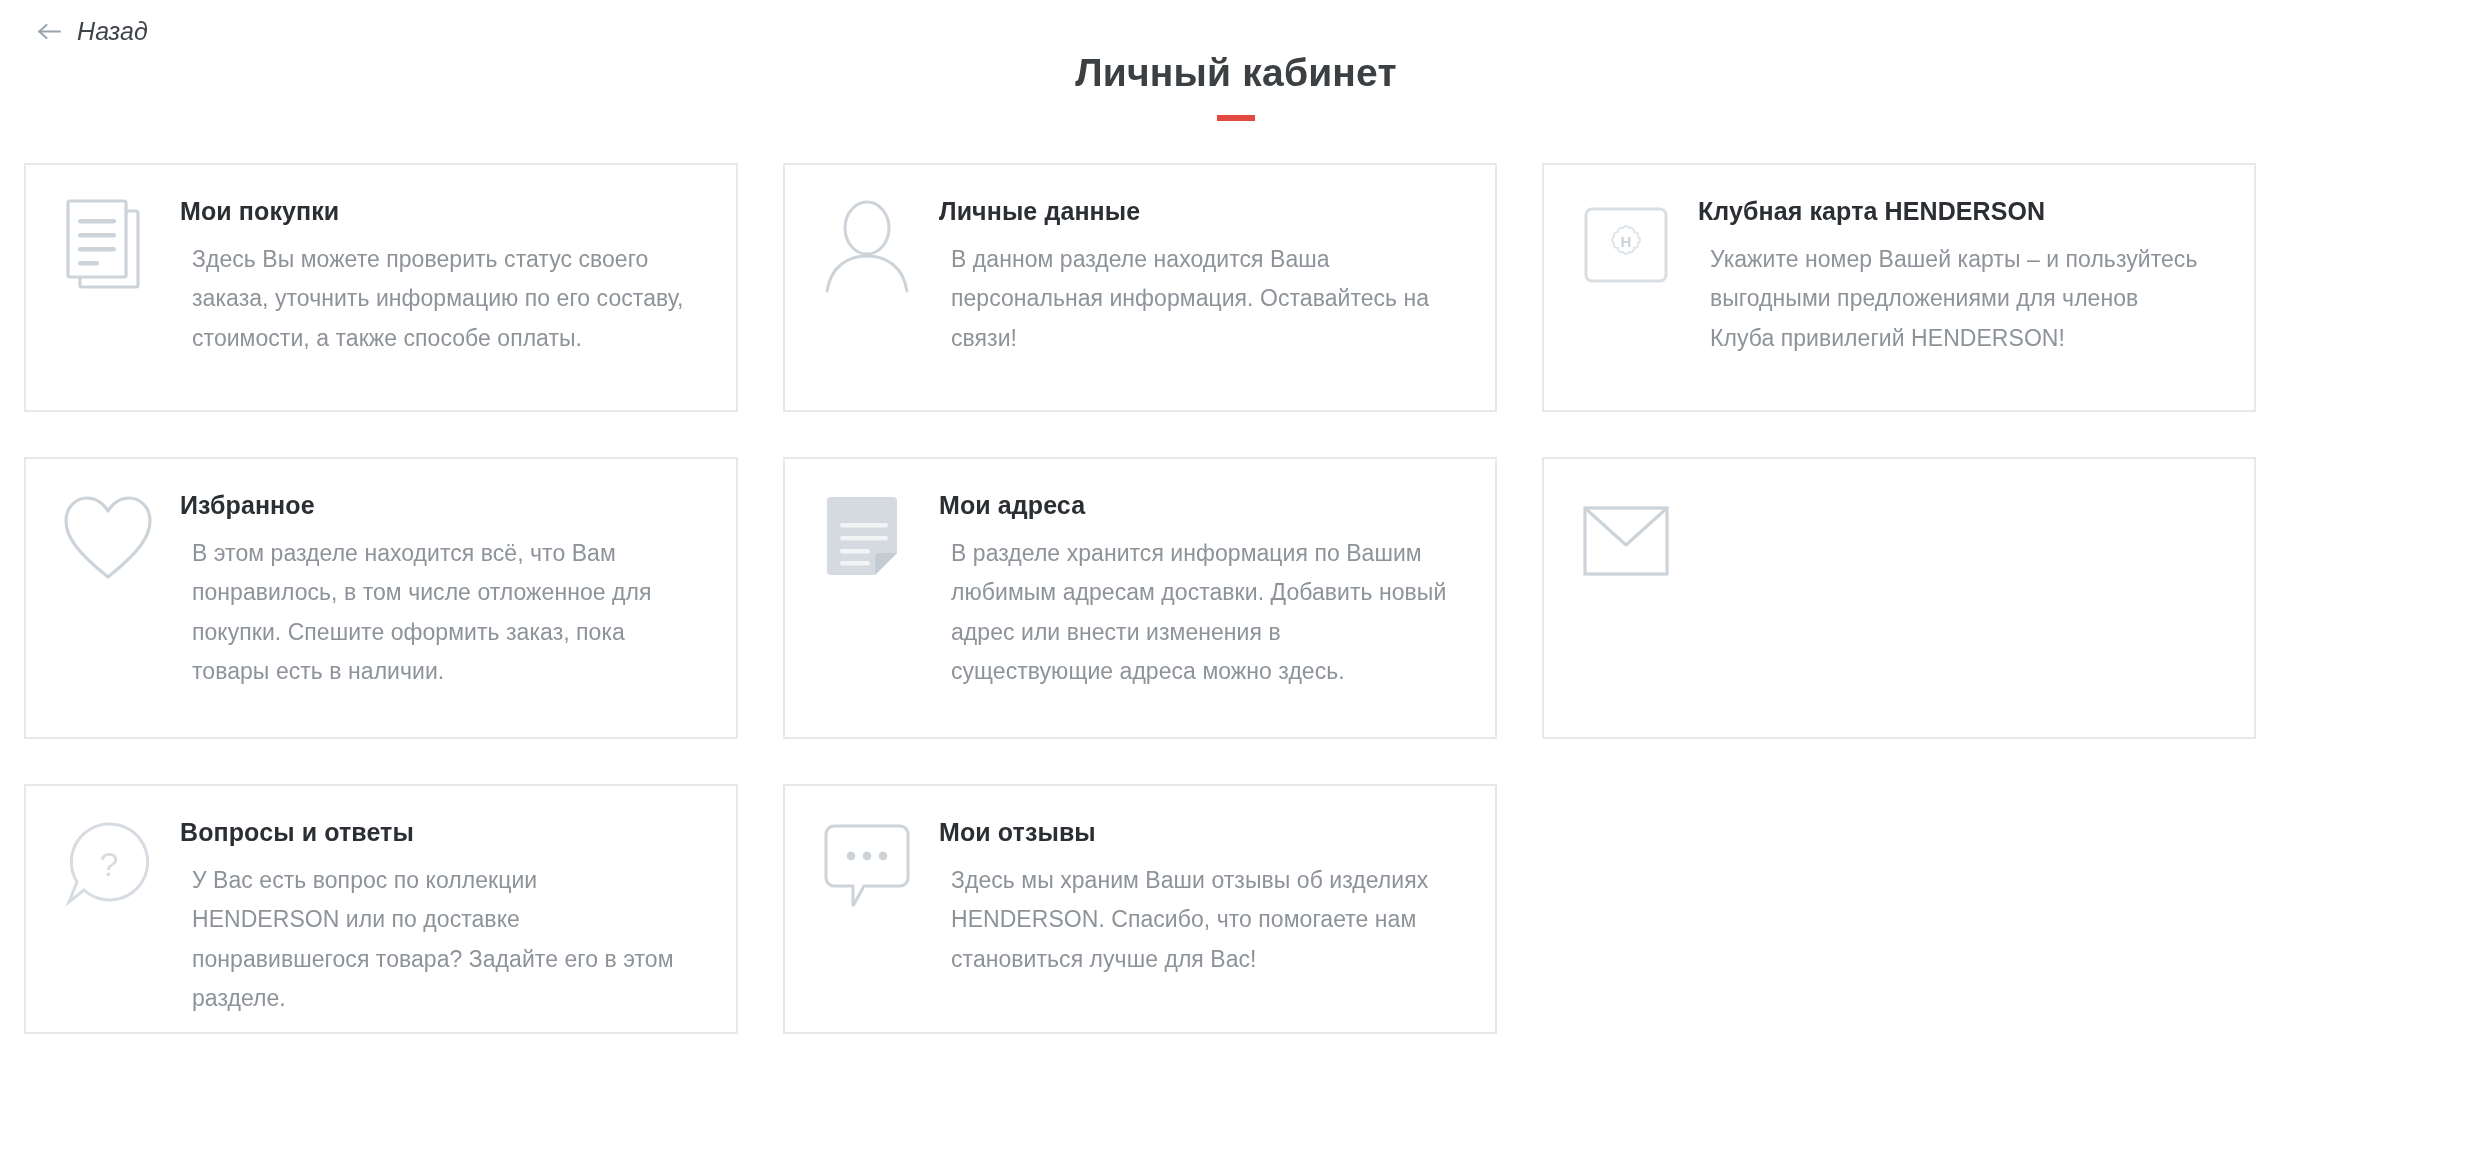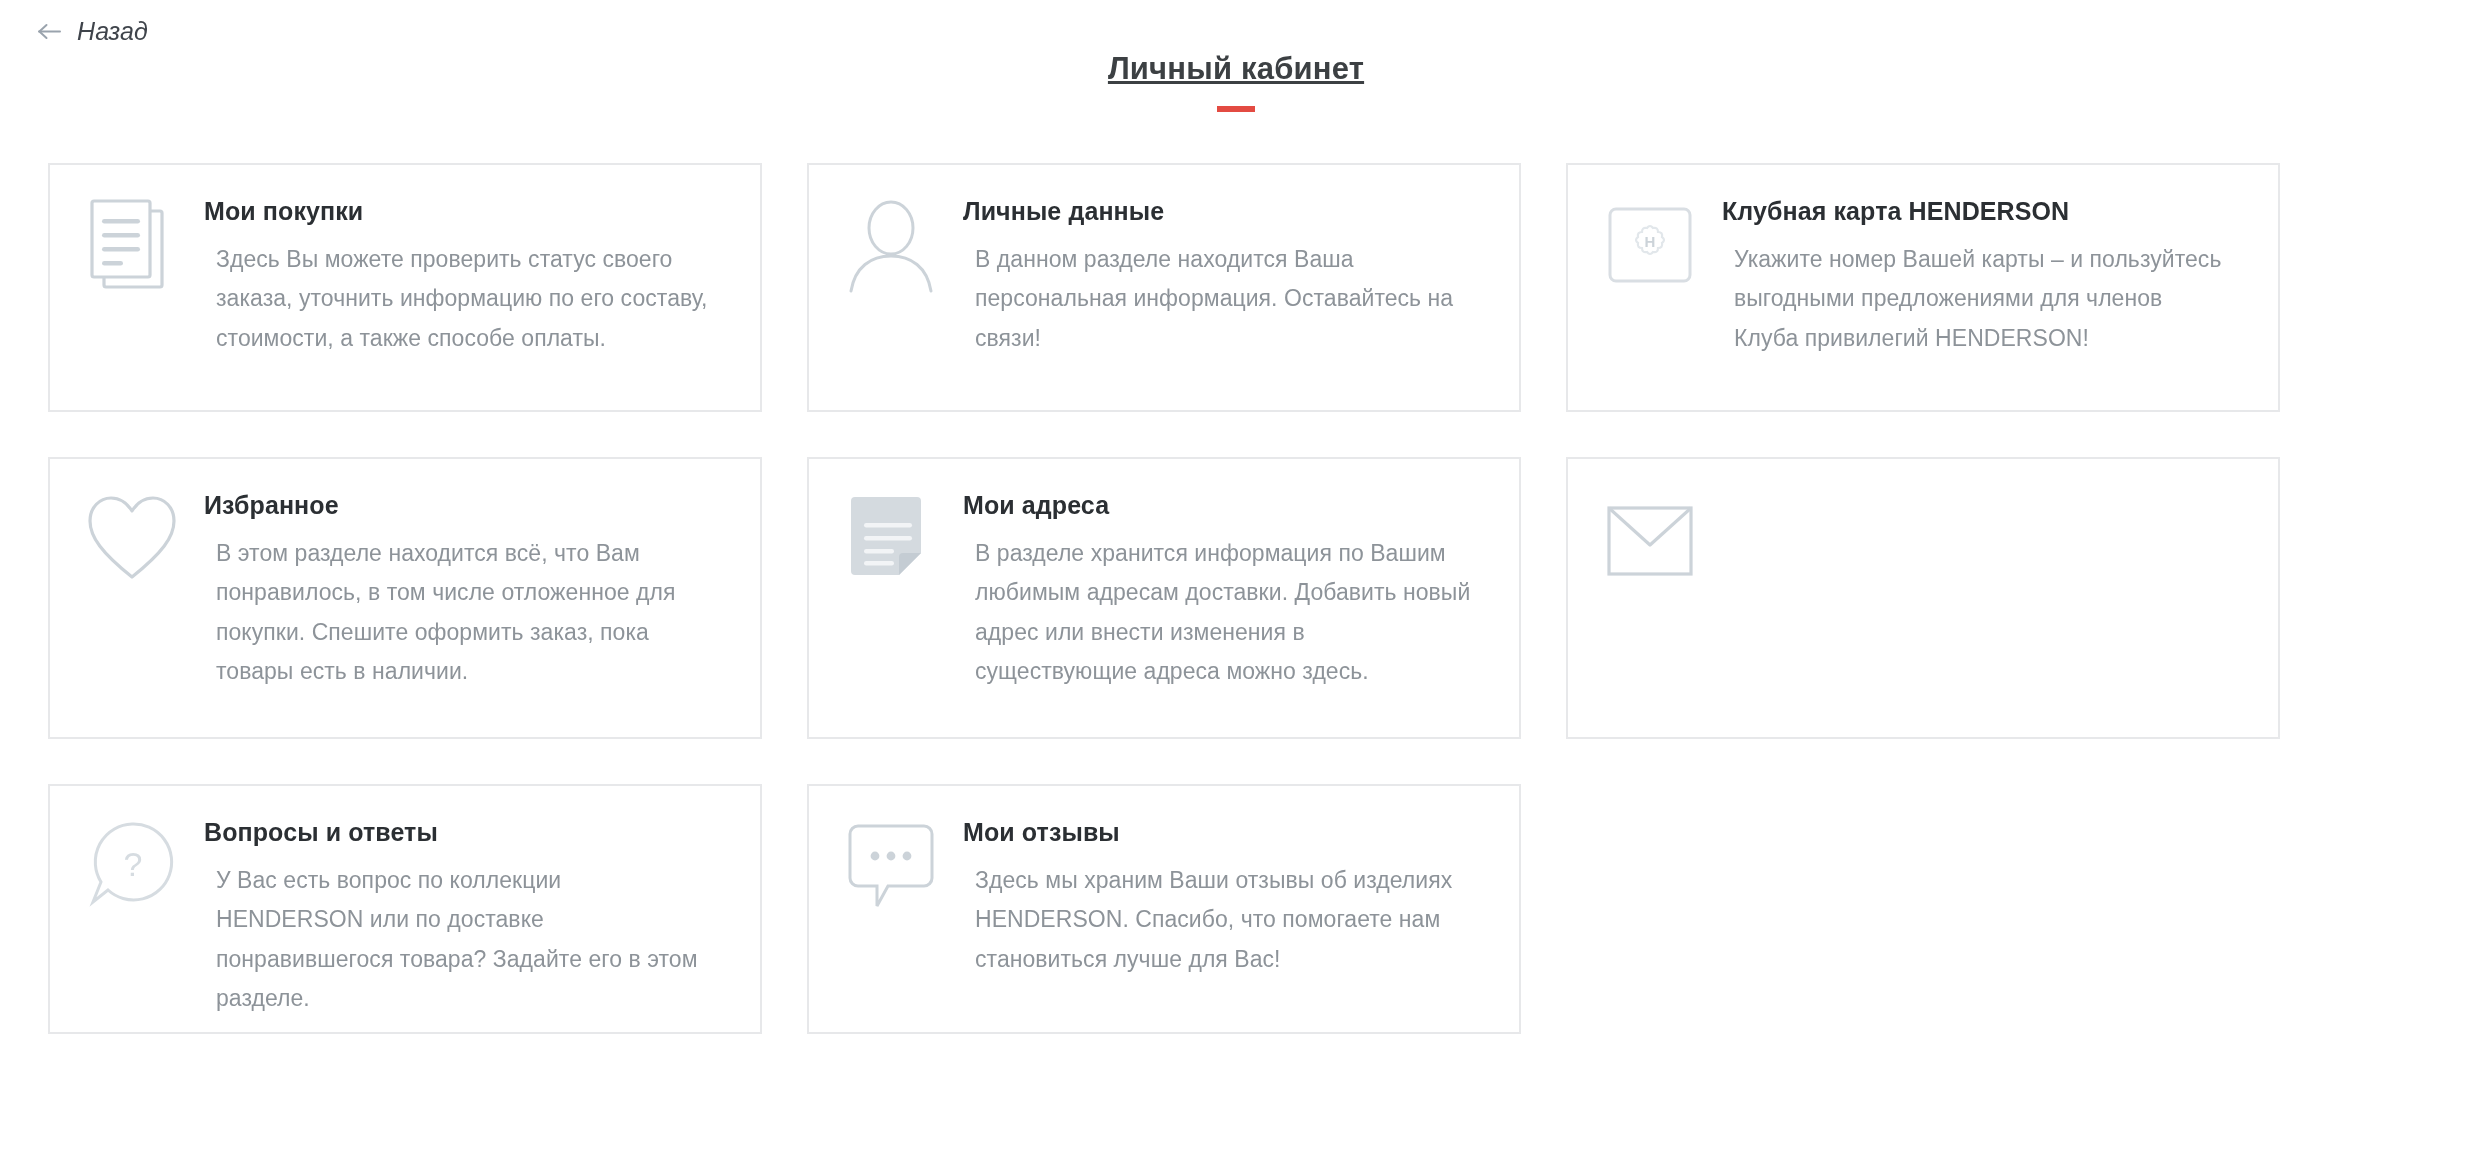--- a/index.html
+++ b/index.html
@@ -51,40 +51,39 @@
   
   .page-head {
     position: absolute;
     top: 52px;
     left: 0;
     width: 2472px;
     text-align: center;
   }
   .page-title {
     margin: 0;
-    font-size: 31px;
+    font-size: 39px;
     font-weight: bold;
     color: #3c4043;
     letter-spacing: .2px;
     line-height: 1.1;
-    text-decoration: underline;
   }
   .title-rule {
     display: block;
     width: 38px;
     height: 6px;
     margin: 20px auto 0;
     background: #e34b42;
   }
 
   
   .cards-grid {
     position: absolute;
     top: 163px;
-    left: 48px;
+    left: 24px;
     width: 2238px;
     display: grid;
     grid-template-columns: repeat(3, 714px);
     column-gap: 50px;
     row-gap: 50px;
     gap: 45px;
   }
   .card {
     box-sizing: border-box;
     border: 2px solid #e7e8ea;

